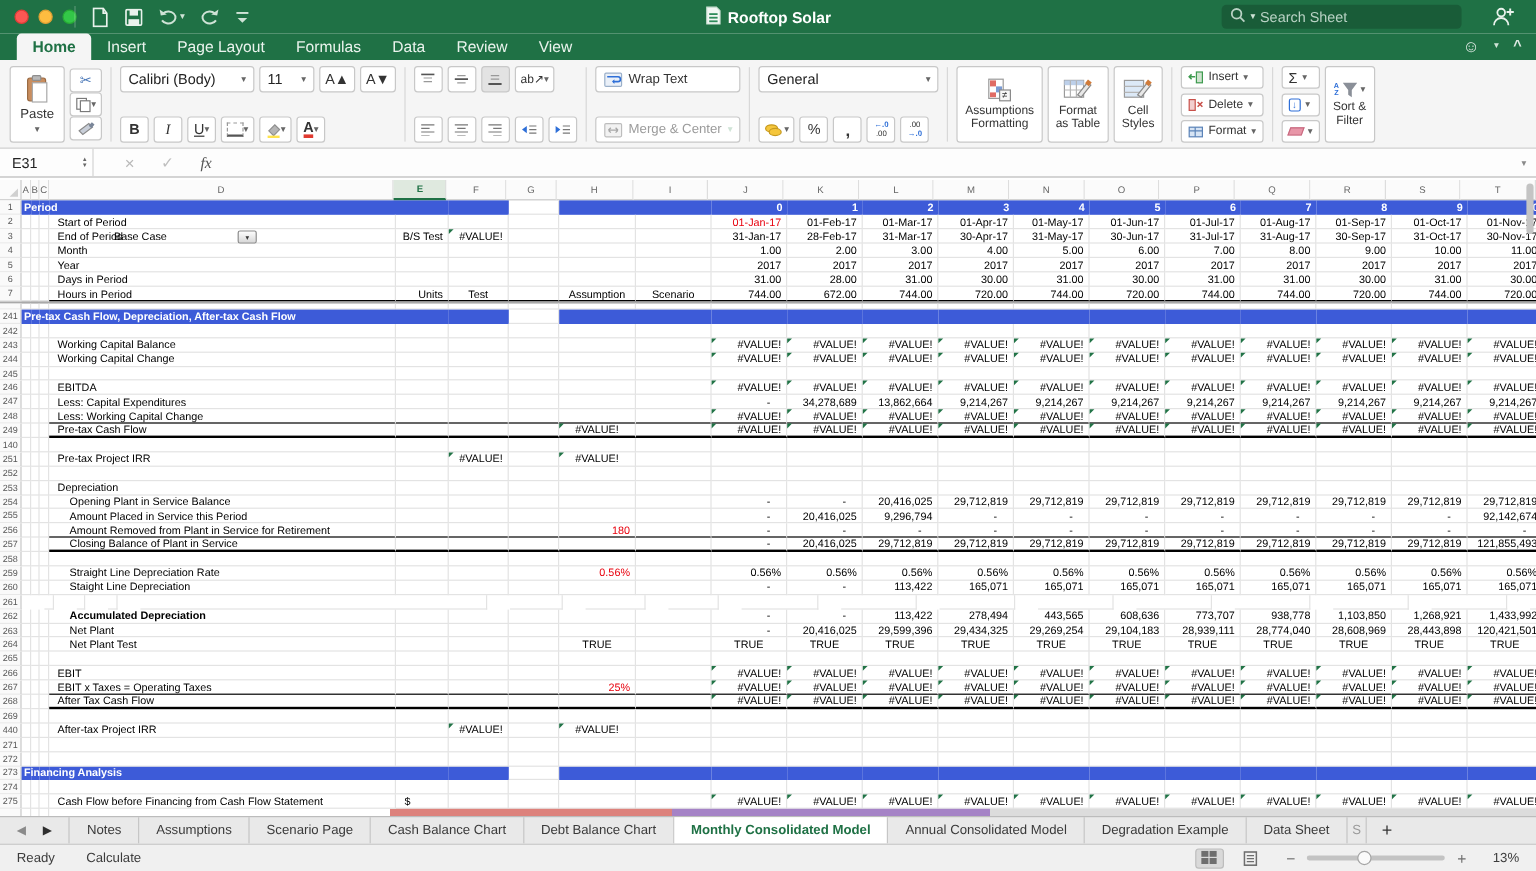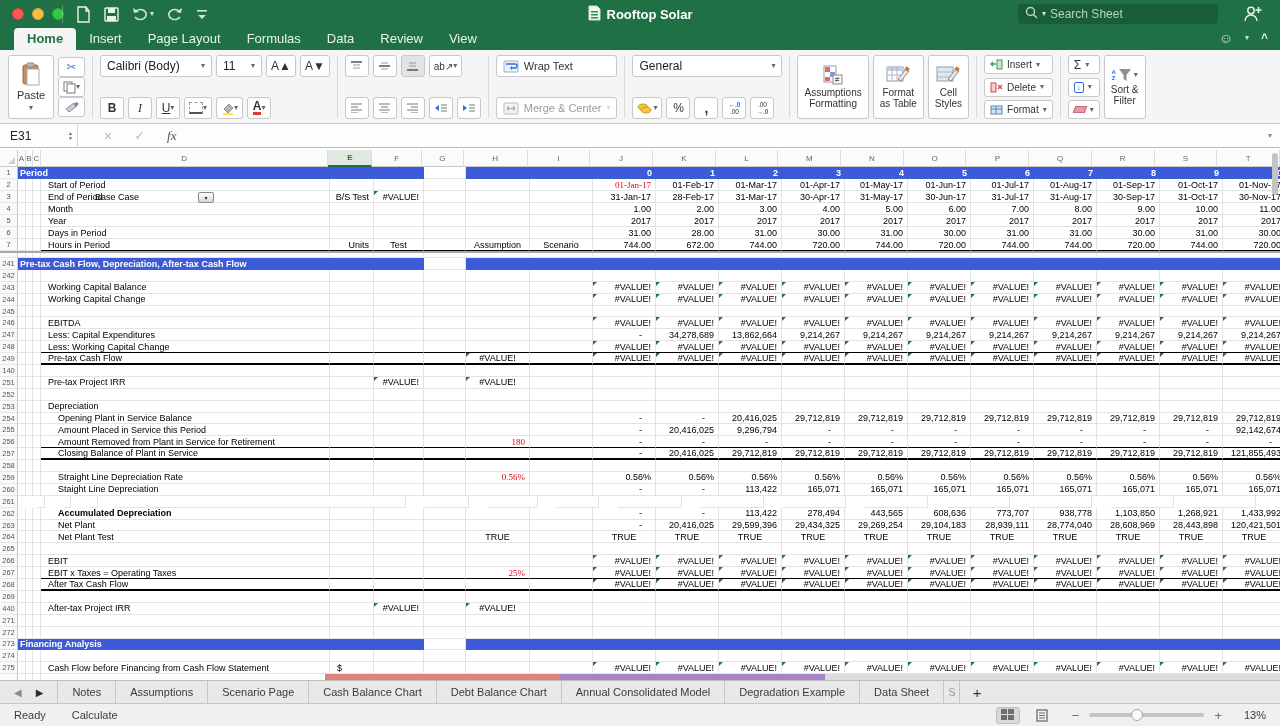--- a/index.html
+++ b/index.html
@@ -65,21 +65,21 @@
   .hdr{display:flex;height:17px;}
   .corner{width:18px;height:17px;background:#FBFBFB;border-right:1px solid #C9C9C9;border-bottom:1px solid #C9C9C9;position:relative;}
   .corner:after{content:"";position:absolute;right:2px;bottom:2px;border-left:7px solid transparent;border-bottom:7px solid #D0D0D0;}
   .colh{height:17px;background:#FBFBFB;border-right:1px solid #DDD;border-bottom:1px solid #C9C9C9;font-size:8px;color:#666;display:flex;align-items:center;justify-content:center;}
   .colh.selcol{background:#DFE9DF;color:var(--grn);font-weight:bold;border-bottom:2px solid var(--grn);}
   .grow{display:flex;position:relative;}
   .gut{width:18px;background:#FAFAFA;border-right:1px solid #C9C9C9;border-bottom:1px solid #E8E8E8;font-size:7.5px;color:#555;display:flex;align-items:center;justify-content:center;flex:none;}
   .cell{position:relative;flex:none;border-right:1px solid #E3E3E3;border-bottom:1px solid #E3E3E3;font-size:9px;color:#000;display:flex;align-items:center;justify-content:flex-end;padding-right:4px;white-space:nowrap;}
   .cell.bcell{background:var(--blue);border-right:none;border-bottom:none;}
   .cell.bv{color:#fff;font-weight:bold;}
-  .cell.red{color:var(--red);font-family:Liberation Serif, serif;}
+  .cell.red{color:var(--red);}
   .cell.ctr{justify-content:center;padding-right:0;}
   .cell.lft{justify-content:flex-start;padding-left:7px;}
   .cell.dash{padding-right:13px;}
   .cell.err::before{content:"";position:absolute;left:0;top:0;border-top:4px solid #217346;border-right:4px solid transparent;}
   .cell.dlab{justify-content:flex-start;overflow:visible;padding-right:0;z-index:2;}
   .lab{white-space:nowrap;}
   .blab{position:absolute;left:20px;top:0;bottom:0;display:flex;align-items:center;color:#fff;font-weight:bold;font-size:9px;z-index:3;}
   .lab2{position:absolute;left:95px;top:0;bottom:0;display:flex;align-items:center;font-size:9px;z-index:3;}
   .dd{position:absolute;left:198px;top:1px;width:16px;height:11px;background:linear-gradient(#FDFDFD,#D8D8D8);border:1px solid #8A8A8A;border-radius:2px;font-size:6px;color:#333;display:flex;align-items:center;justify-content:center;z-index:3;}
   .freeze{height:2px;background:#A9A9A9;}
@@ -1607,20 +1607,21 @@
     <div class="tnav">
       <span style="color:#8A8A8A">◀</span>
       <span style="color:#2E2E2E">▶</span>
     </div>
     <div id="sheettabs" style="display:flex;align-items:stretch;">
         <div class="stab">Notes</div>
         <div class="stab">Assumptions</div>
         <div class="stab">Scenario Page</div>
         <div class="stab">Cash Balance Chart</div>
         <div class="stab">Debt Balance Chart</div>
+        <div class="stab active">Monthly Consolidated Model</div>
         <div class="stab">Annual Consolidated Model</div>
         <div class="stab">Degradation Example</div>
         <div class="stab">Data Sheet</div>
         <div class="stab partial">S</div>
       </div>
     <div class="addtab">+</div>
   </div>
 
   <div class="status">
     <span>Ready</span>

